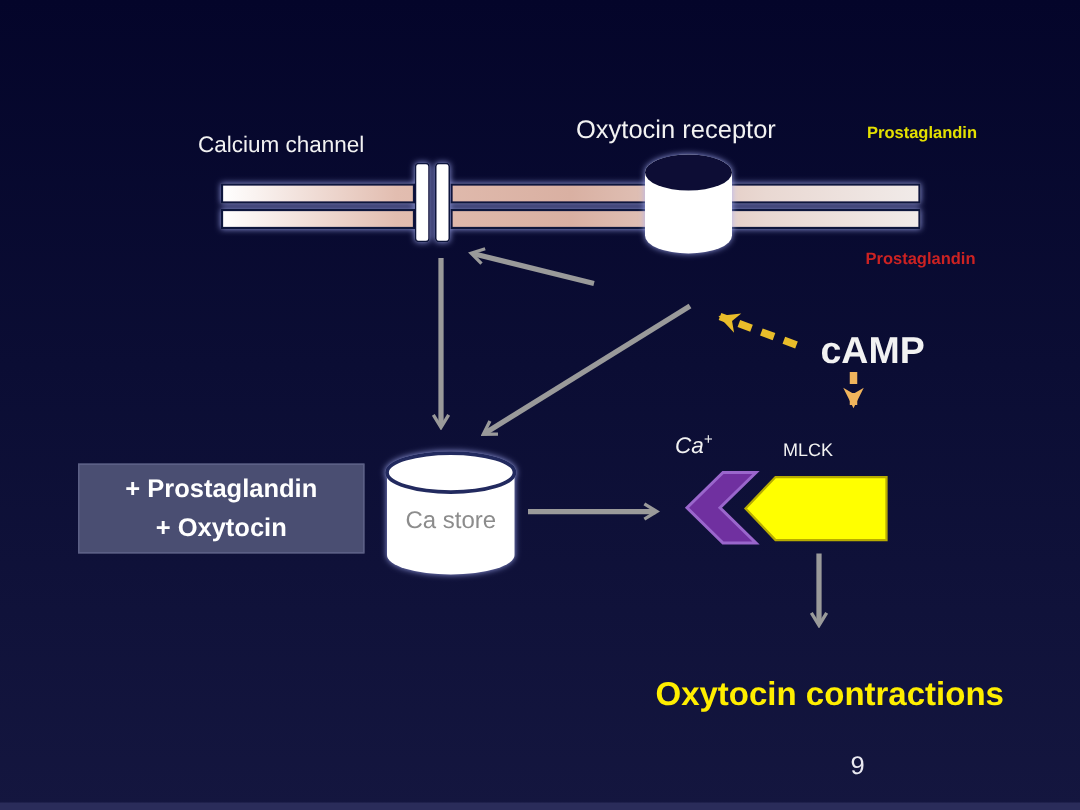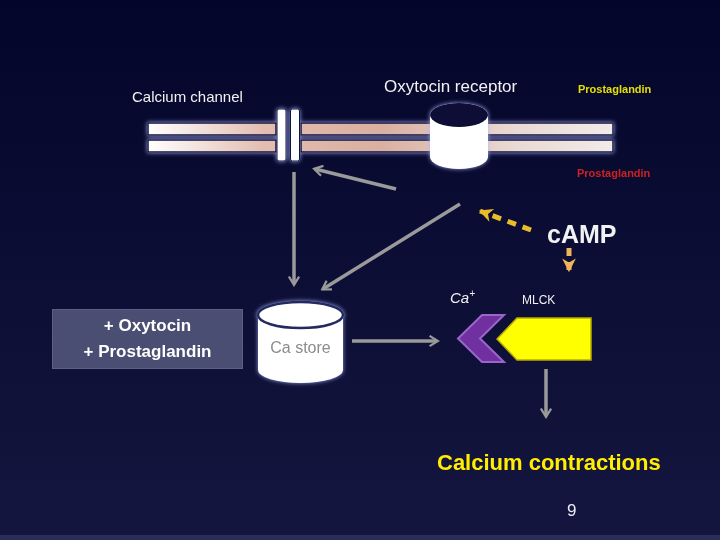--- a/index.html
+++ b/index.html
@@ -101,21 +101,21 @@
   <div class="lbl lbl-oxytocin-receptor">Oxytocin receptor</div>
   <div class="lbl lbl-calcium-channel">Calcium channel</div>
   <div class="lbl lbl-extracellular">Prostaglandin</div>
   <div class="lbl lbl-intracellular">Prostaglandin</div>
   <div class="lbl lbl-camp">cAMP</div>
   <div class="lbl lbl-ca-ion"><span>Ca</span><sup>+</sup></div>
   <div class="lbl lbl-mlck">MLCK</div>
   <div class="lbl lbl-ca-store">Ca store</div>
 
   <div class="stimulus-box">
+    <div>+ Prostaglandin</div>
     <div>+ Oxytocin</div>
-    <div>+ Prostaglandin</div>
   </div>
 
-  <div class="lbl lbl-uterine">Calcium contractions</div>
+  <div class="lbl lbl-uterine">Oxytocin contractions</div>
   <div class="lbl lbl-page-number">9</div>
 
   <div class="footer-strip"></div>
 </div>
 
 </body></html>

